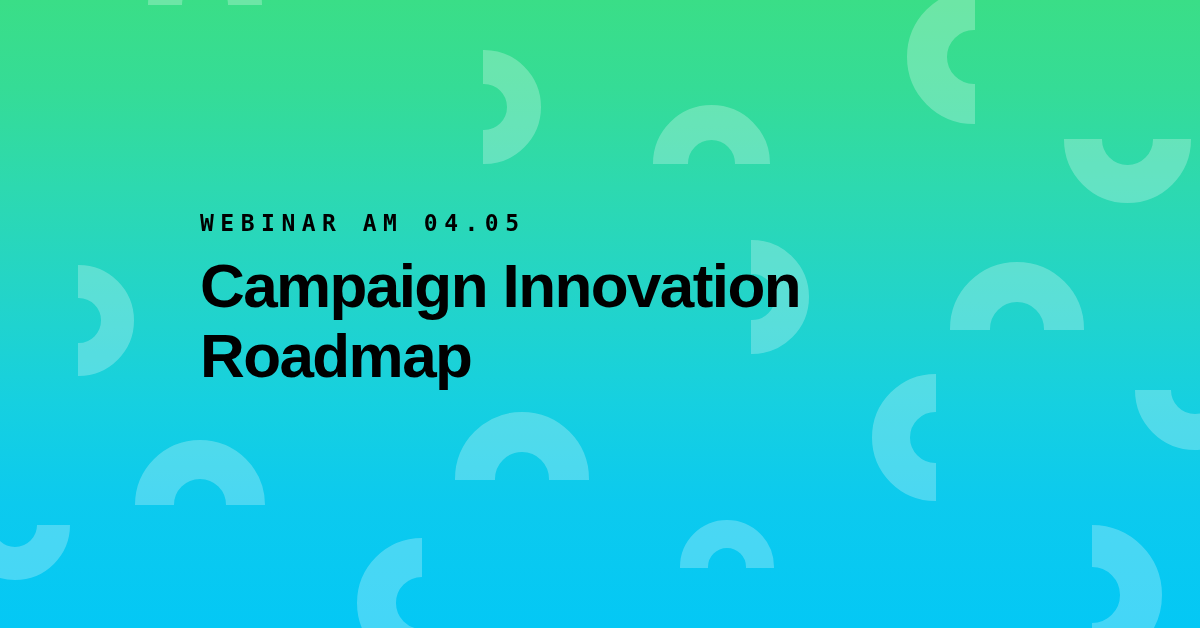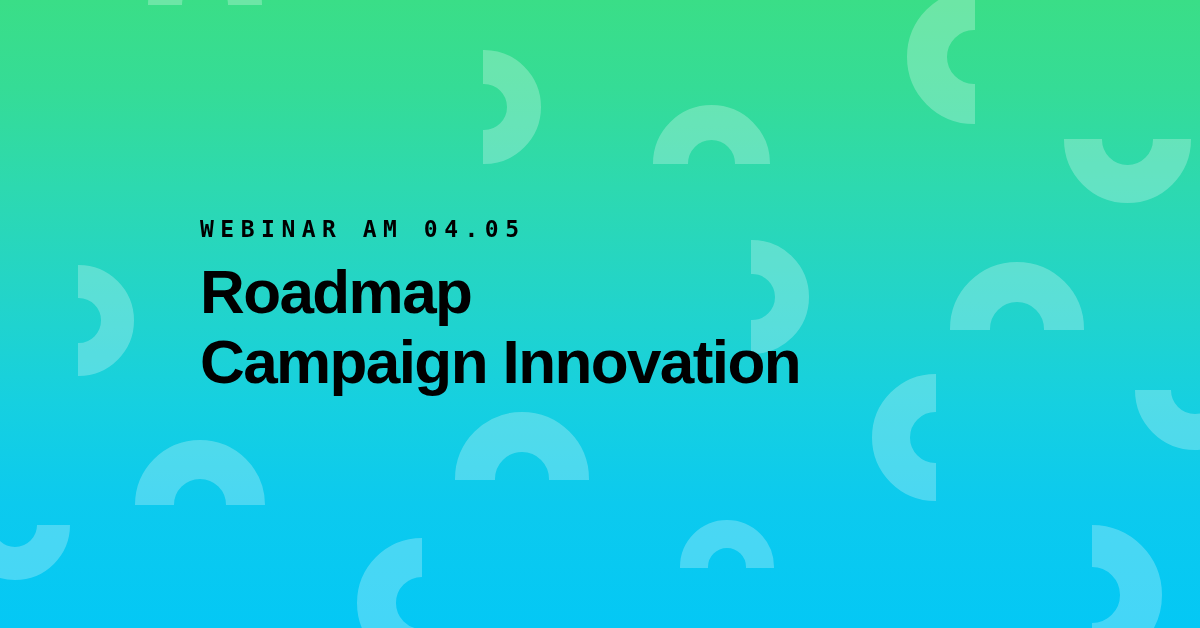--- a/index.html
+++ b/index.html
@@ -30,21 +30,21 @@
     position: absolute;
     inset: 0;
   }
   .arc {
     position: absolute;
     background: rgba(255, 255, 255, 0.26);
   }
   #content {
     position: absolute;
     left: 200px;
-    top: 218px;
+    top: 212px;
     width: 760px;
   }
   #eyebrow {
     font-family: "DejaVu Sans Mono", "Liberation Mono", monospace;
     font-size: 23px;
     font-weight: 700;
     letter-spacing: 6.5px;
     color: #000000;
     margin: 0 0 16px 0;
     line-height: 1;
@@ -149,18 +149,18 @@
       <div class="arc" style="background: transparent; left: -40px; top: 470px; width: 110px; height: 55px; transform-origin: 55px 55px; transform: rotate(180deg);">
         <div style="position: absolute; left: 0px; top: 0px; width: 110px; height: 55px; overflow: hidden;">
           <div style="position: absolute; left: 0px; top: 0px; width: 44px; height: 44px; border: 33px solid rgba(255, 255, 255, 0.26); border-radius: 50%; box-sizing: content-box;"></div>
         </div>
       </div>
     </div>
 
   <div id="content">
     <p id="eyebrow">WEBINAR AM 04.05</p>
     <h1 id="headline">
+      <span class="line">Campaign Innovation</span>
       <span class="line">Roadmap</span>
-      <span class="line">Campaign Innovation</span>
     </h1>
   </div>
 
 </div>
 
 </body></html>

